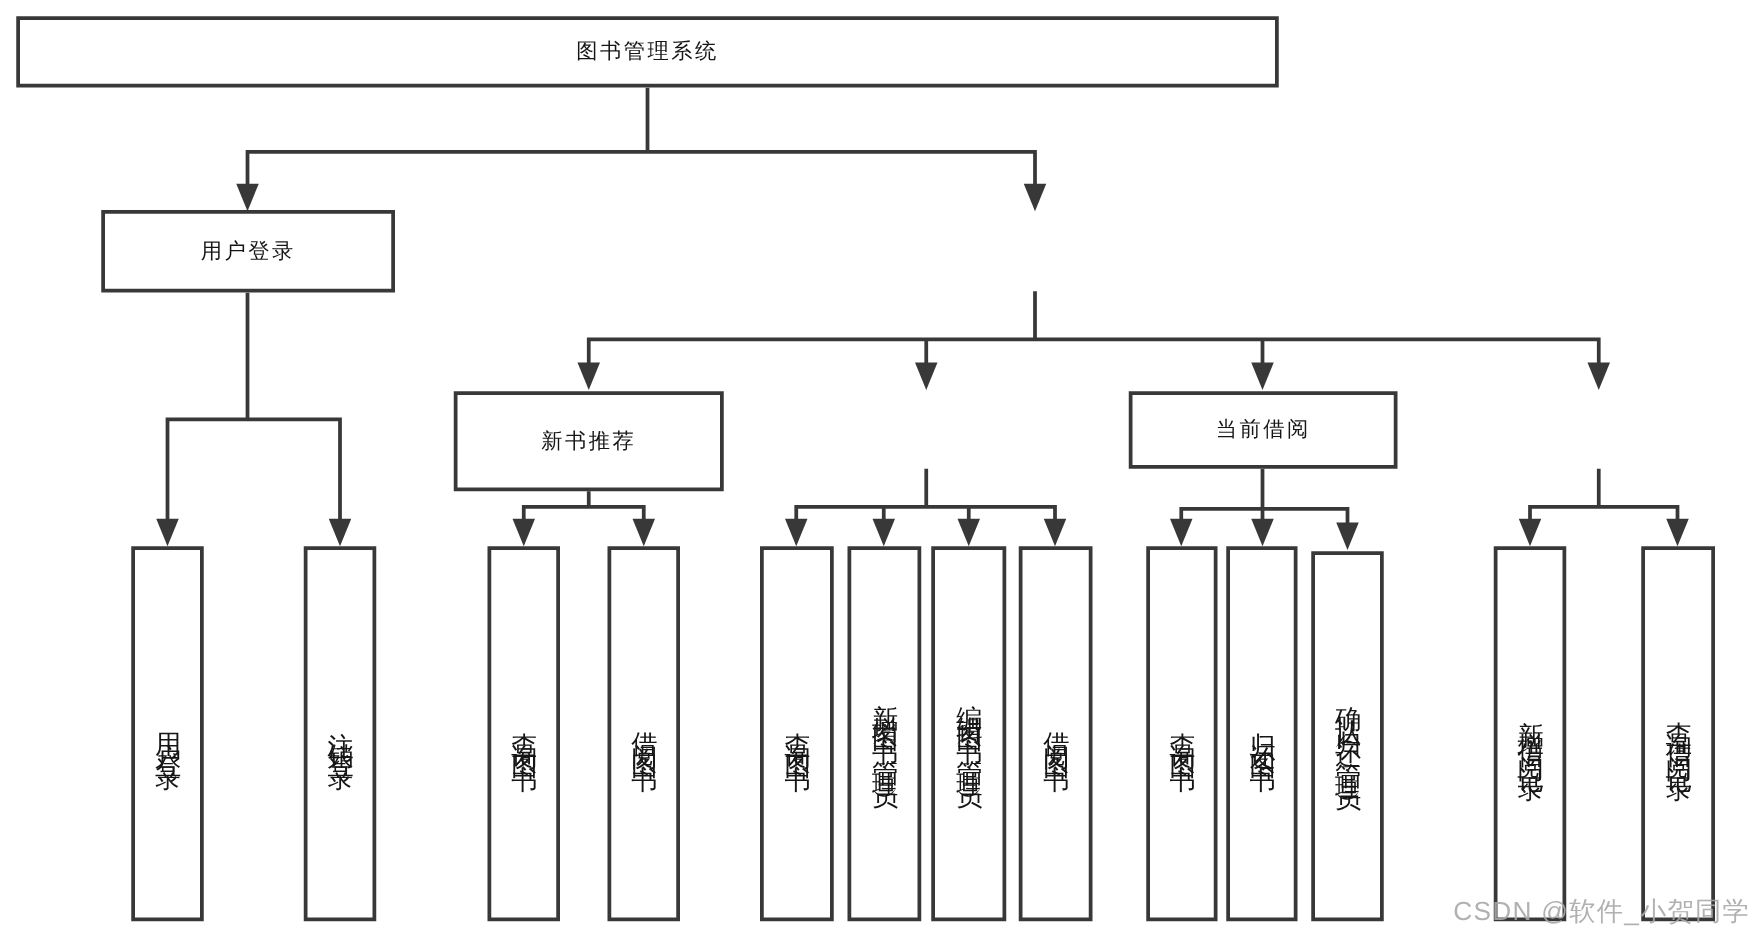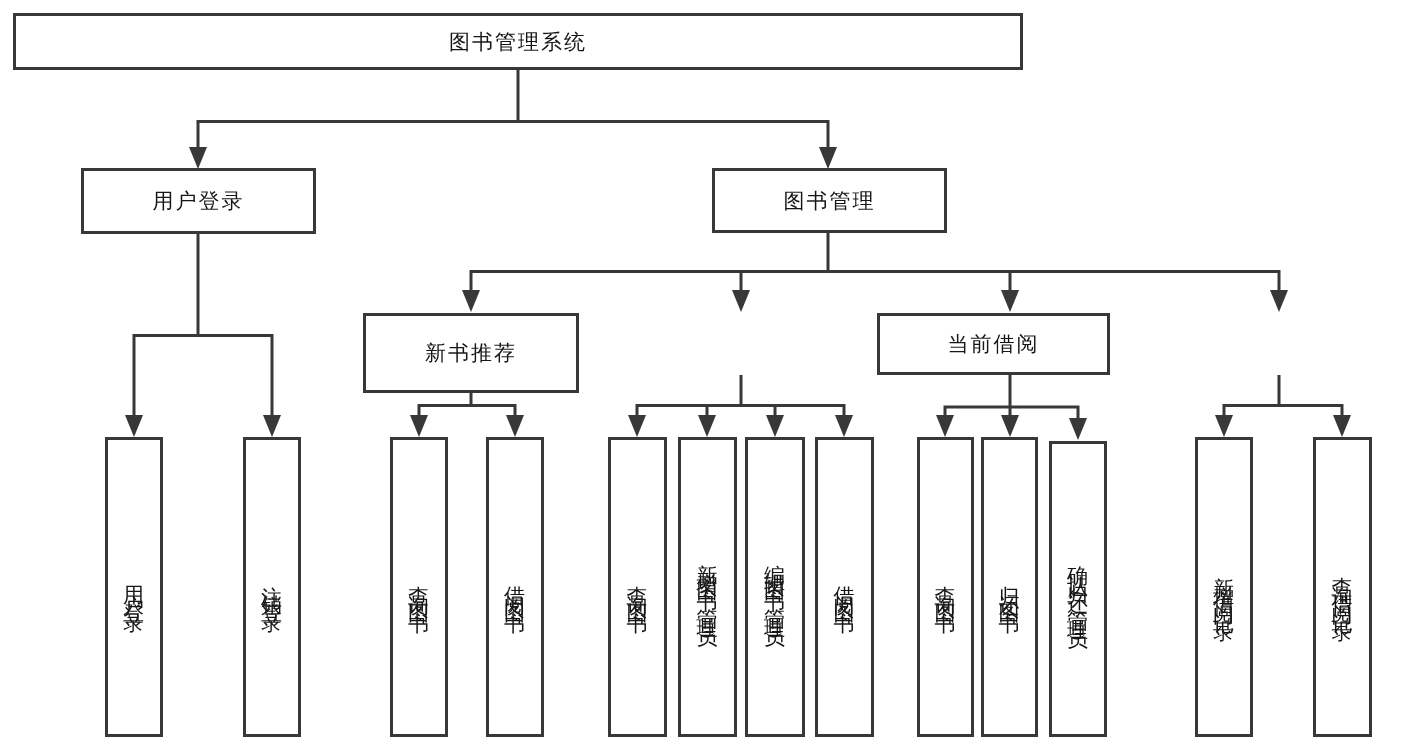--- a/index.html
+++ b/index.html
@@ -5,21 +5,21 @@
   html,body{margin:0;padding:0;background:#ffffff;}
   .canvas{
     position:relative;width:1405px;height:747px;background:#ffffff;overflow:hidden;
     font-family:"Liberation Sans",sans-serif;
   }
   .wires{position:absolute;left:0;top:0;width:1405px;height:747px;}
   .node{
     position:absolute;box-sizing:border-box;background:#ffffff;
     border:3px solid #383838;color:#161616;
     display:flex;align-items:center;justify-content:center;
-    font-size:21px;letter-spacing:2px;line-height:1.2;
+    font-size:17px;letter-spacing:2px;line-height:1.2;
     white-space:nowrap;
   }
   .leaf{
     writing-mode:vertical-rl;text-orientation:mixed;
     letter-spacing:9px;line-height:1;font-size:21px;white-space:normal;
   }
   .watermark{
     position:absolute;right:5px;bottom:4px;
     font-size:21px;color:#a9a9a9;opacity:.9;letter-spacing:1px;
   }
@@ -65,37 +65,37 @@
       <polygon points="1001,415 1019,415 1010,437"></polygon>
       <polygon points="1069,418 1087,418 1078,440"></polygon>
       <polygon points="1215,415 1233,415 1224,437"></polygon>
       <polygon points="1333,415 1351,415 1342,437"></polygon>
     </g>
   </svg>
 
   <div class="node" style="left:13px;top:13px;width:1010px;height:57px">图书管理系统</div>
 
   <div class="node" style="left:81px;top:168px;width:235px;height:66px">用户登录</div>
-  <div class="node" style="left:712px;top:168px;width:235px;height:65px">图书管理</div>
 
   <div class="node" style="left:363px;top:313px;width:216px;height:80px">新书推荐</div>
-  <div class="node" style="left:877px;top:313px;width:233px;height:62px">当前借阅</div>
+  <div class="node" style="left:903px;top:313px;width:215px;height:62px">当前借阅</div>
 
   <div class="node leaf" style="left:105px;top:437px;width:58px;height:300px">用户登录</div>
   <div class="node leaf" style="left:243px;top:437px;width:58px;height:300px">注销登录</div>
 
   <div class="node leaf" style="left:390px;top:437px;width:58px;height:300px">查询图书</div>
   <div class="node leaf" style="left:486px;top:437px;width:58px;height:300px">借阅图书</div>
 
   <div class="node leaf" style="left:608px;top:437px;width:59px;height:300px">查询图书</div>
   <div class="node leaf" style="left:678px;top:437px;width:59px;height:300px">新增图书（管理员）</div>
   <div class="node leaf" style="left:745px;top:437px;width:60px;height:300px">编辑图书（管理员）</div>
   <div class="node leaf" style="left:815px;top:437px;width:59px;height:300px">借阅图书</div>
 
   <div class="node leaf" style="left:917px;top:437px;width:57px;height:300px">查询图书</div>
   <div class="node leaf" style="left:981px;top:437px;width:57px;height:300px">归还图书</div>
   <div class="node leaf" style="left:1049px;top:441px;width:58px;height:296px">确认归还（管理员）</div>
 
   <div class="node leaf" style="left:1195px;top:437px;width:58px;height:300px">新增借阅记录</div>
   <div class="node leaf" style="left:1313px;top:437px;width:59px;height:300px">查询借阅记录</div>
 
+  <div class="watermark">CSDN @软件_小贺同学</div>
 
 </div>
 
 </body></html>

